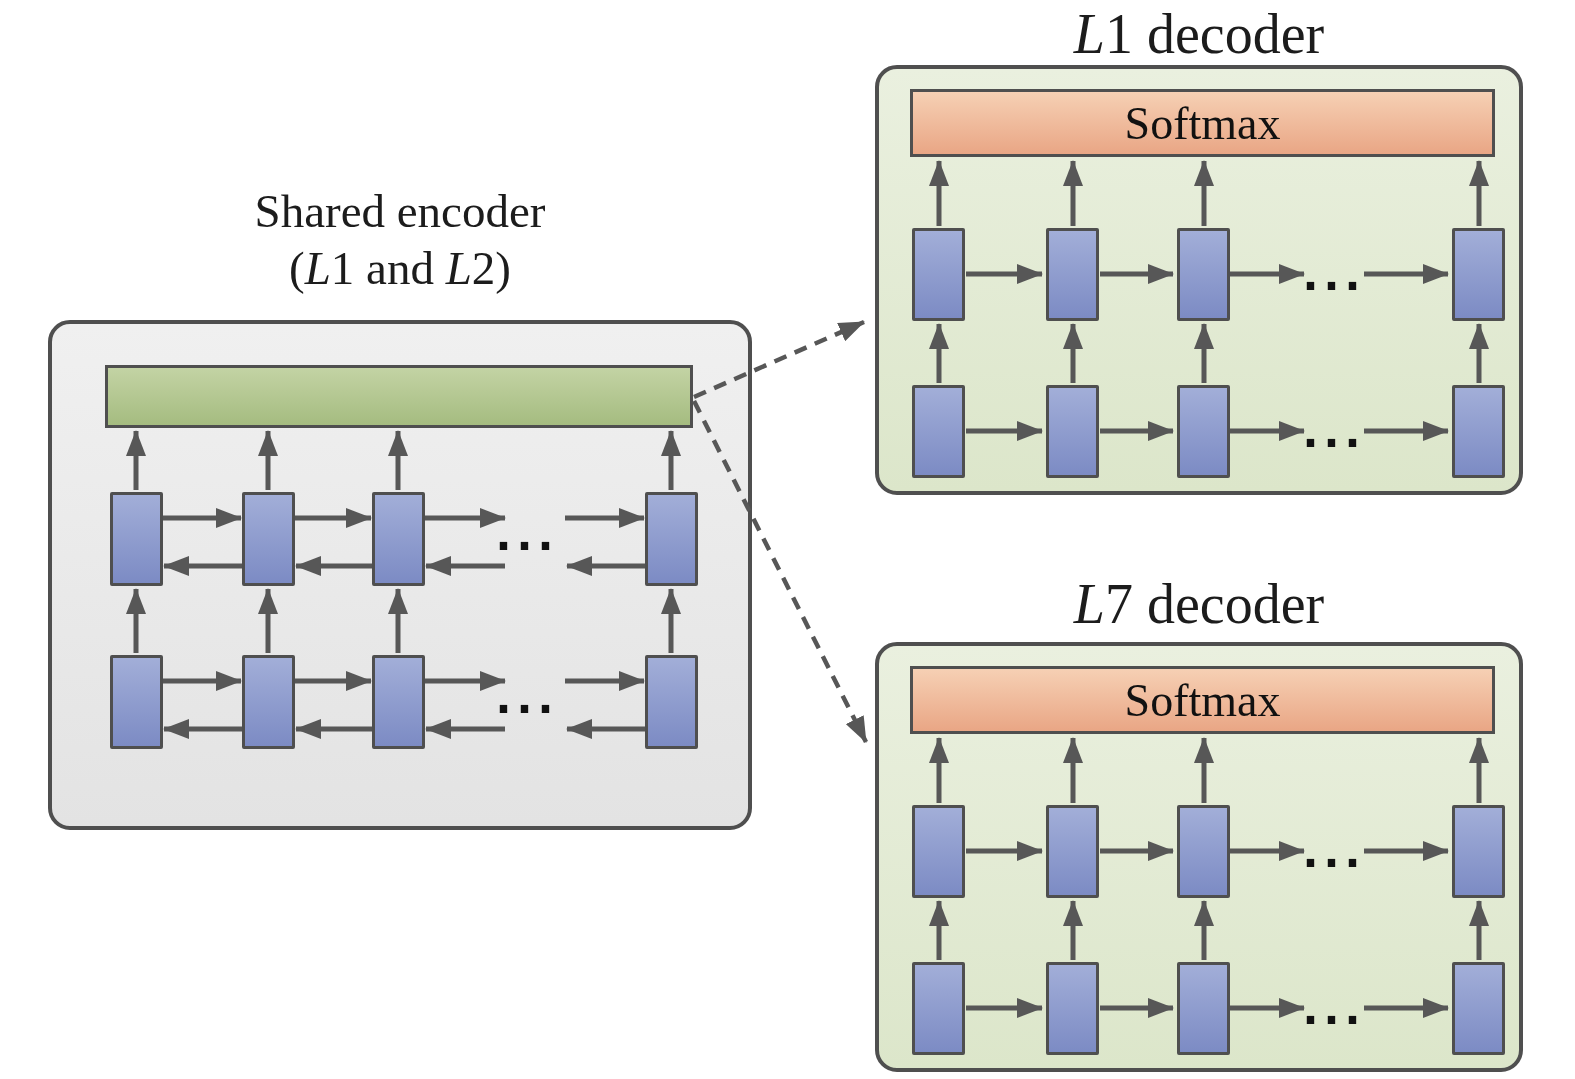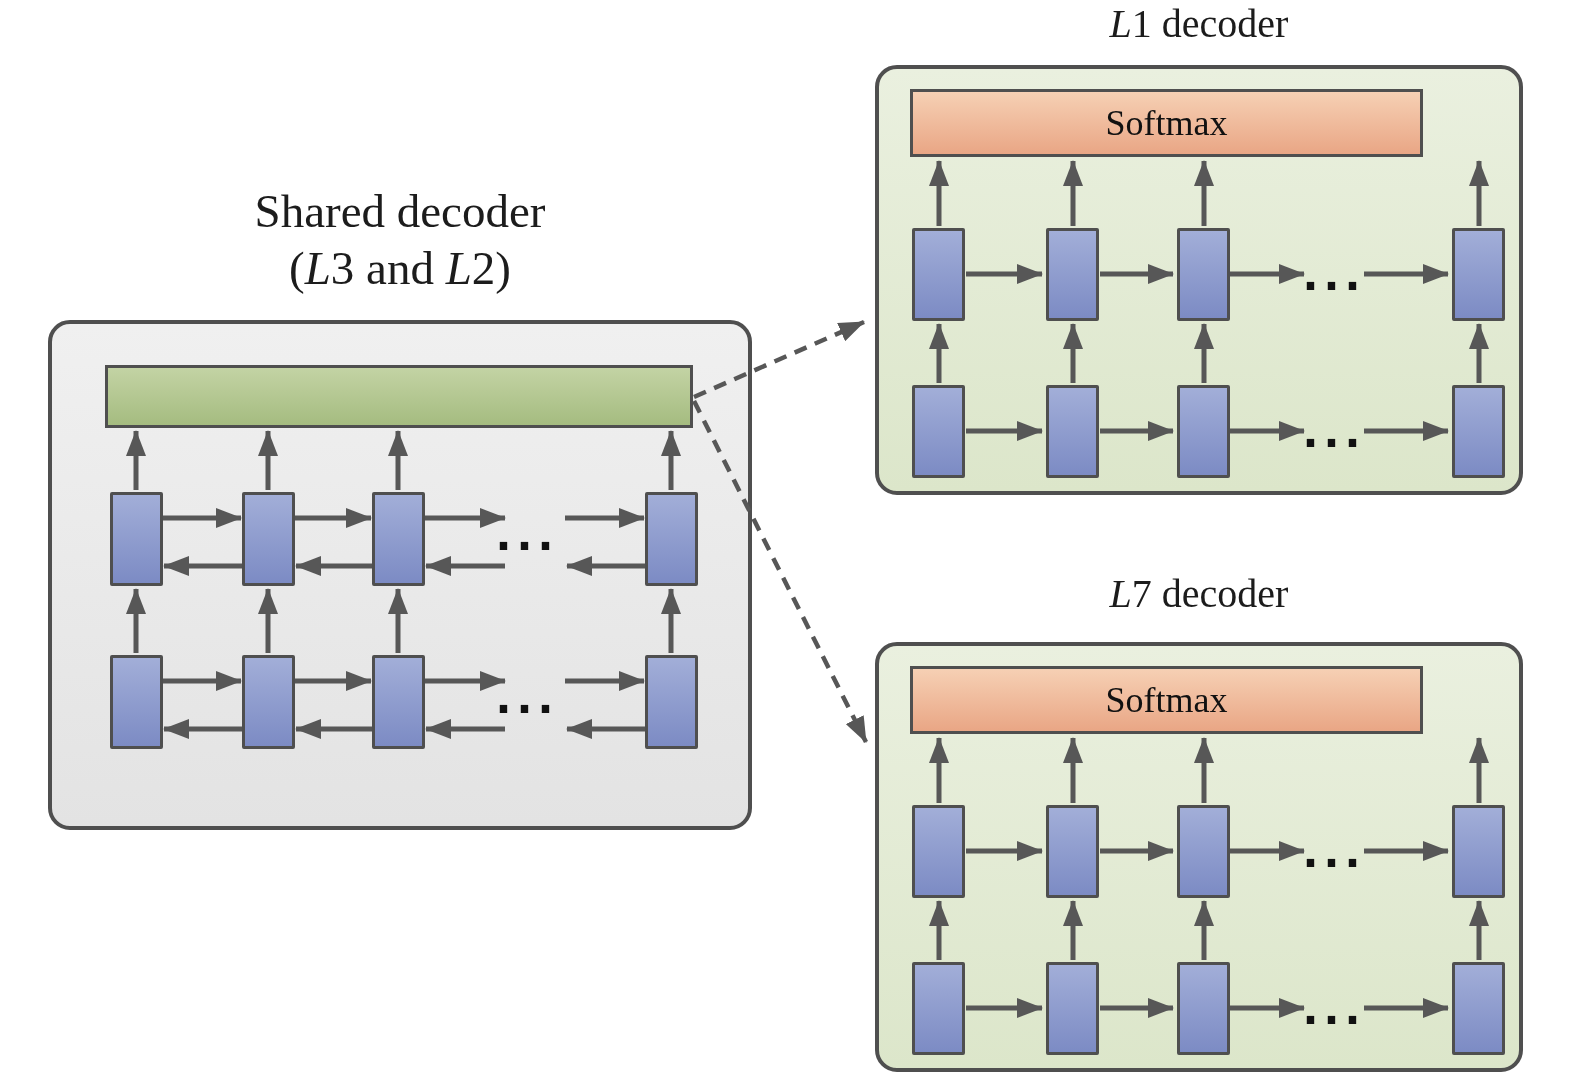--- a/index.html
+++ b/index.html
@@ -6,43 +6,43 @@
   #stage{
     position:relative;
     width:1575px;height:1079px;
     background:#ffffff;
     font-family:"Liberation Serif","DejaVu Serif",serif;
     color:#1c1c1c;
     overflow:hidden;
   }
   .title{position:absolute;text-align:center;line-height:1.22;z-index:4;}
   .enc-title{left:48px;top:183px;width:704px;font-size:47px;}
-  .dec-title{left:875px;width:648px;font-size:40px;}
+  .dec-title{left:875px;width:648px;font-size:56px;}
   #l1-title{top:0px;}
   #l2-title{top:570px;}
   .it{font-style:italic;}
 
   .bigbox{
     position:absolute;box-sizing:border-box;
     border:4px solid var(--border);border-radius:22px;z-index:1;
   }
   #enc-box{left:48px;top:320px;width:704px;height:510px;
     background:linear-gradient(180deg,var(--encTop),var(--encBot));}
   #l1-box{left:875px;top:65px;width:648px;height:430px;
     background:linear-gradient(180deg,var(--decTop),var(--decBot));}
   #l2-box{left:875px;top:642px;width:648px;height:430px;
     background:linear-gradient(180deg,var(--decTop),var(--decBot));}
 
   .bar{position:absolute;box-sizing:border-box;border:3px solid var(--border);z-index:2;}
   #ctx-bar{left:105px;top:365px;width:588px;height:63px;
     background:linear-gradient(180deg,var(--ctxTop),var(--ctxBot));}
-  .softmax{left:910px;width:513px;height:68px;
+  .softmax{left:910px;width:585px;height:68px;
     background:linear-gradient(180deg,var(--smTop),var(--smBot));
     display:flex;align-items:center;justify-content:center;
-    font-size:36px;color:#111;}
+    font-size:46px;color:#111;}
   #sm1{top:89px;}
   #sm2{top:666px;}
 
   .cell{
     position:absolute;box-sizing:border-box;
     border:3px solid var(--border);border-radius:2px;
     background:linear-gradient(180deg,var(--cellTop),var(--cellBot));
     z-index:2;
   }
   #overlay{position:absolute;left:0;top:0;width:1575px;height:1079px;z-index:3;pointer-events:none;}
@@ -53,22 +53,22 @@
     font-family:"DejaVu Sans",sans-serif;font-weight:700;
     font-size:42px;letter-spacing:5px;fill:#111;text-anchor:middle;
   }
 </style>
 </head>
 <body>
 
 <div id="stage">
 
   <div class="title enc-title">
-    <div>Shared decoder</div>
-    <div><span>(</span><span class="it">L</span><span>3 and </span><span class="it">L</span><span>2)</span></div>
+    <div>Shared encoder</div>
+    <div><span>(</span><span class="it">L</span><span>1 and </span><span class="it">L</span><span>2)</span></div>
   </div>
 
   <div class="title dec-title" id="l1-title"><span class="it">L</span><span>1 decoder</span></div>
 
   <div class="title dec-title" id="l2-title"><span class="it">L</span><span>7 decoder</span></div>
 
   <div class="bigbox" id="enc-box"></div>
   <div class="bigbox" id="l1-box"></div>
   <div class="bigbox" id="l2-box"></div>
 

